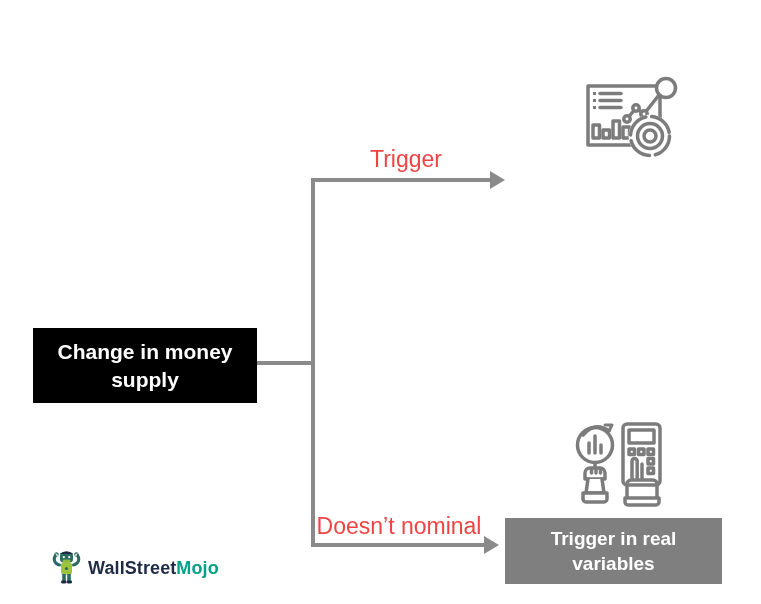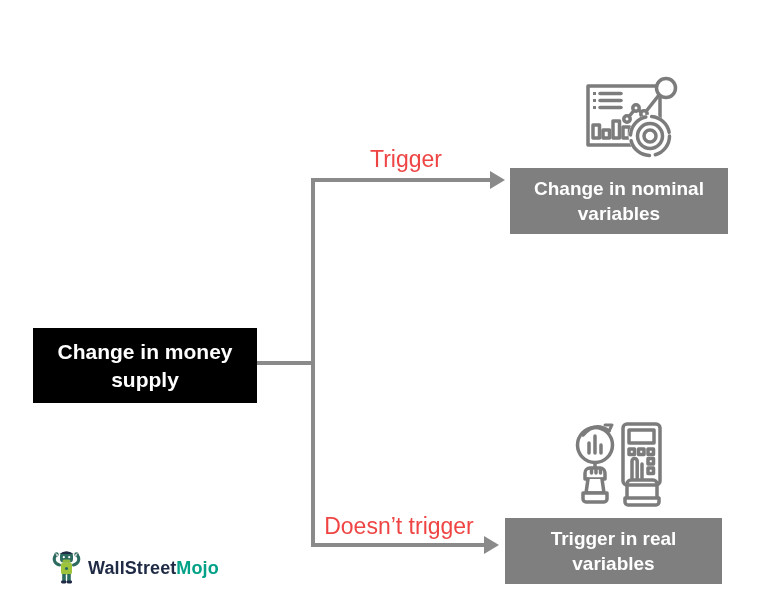--- a/index.html
+++ b/index.html
@@ -64,21 +64,21 @@
   </div>
 
   <div class="line connector-h"></div>
   <div class="line trunk-v"></div>
   <div class="line arrow-top-line"></div>
   <div class="arrow-head arrow-head-top"></div>
   <div class="line arrow-bottom-line"></div>
   <div class="arrow-head arrow-head-bottom"></div>
 
   <div class="branch-label label-trigger">Trigger</div>
-  <div class="branch-label label-doesnt">Doesn’t trigger</div>
+  <div class="branch-label label-doesnt">Doesn’t nominal</div>
 
   <div class="icon-wrap icon-top">
     <svg width="96" height="88" viewBox="0 0 96 88" fill="none" stroke="#7C7C7C" stroke-width="3.5" stroke-linecap="round" stroke-linejoin="round">
       <rect x="5" y="12" width="72" height="59"></rect>
       <rect x="10" y="18" width="3" height="3" fill="#7C7C7C" stroke="none"></rect>
       <line x1="17" y1="19.5" x2="38" y2="19.5"></line>
       <rect x="10" y="25" width="3" height="3" fill="#7C7C7C" stroke="none"></rect>
       <line x1="17" y1="26.5" x2="38" y2="26.5"></line>
       <rect x="10" y="32" width="3" height="3" fill="#7C7C7C" stroke="none"></rect>
       <line x1="17" y1="33.5" x2="38" y2="33.5"></line>
@@ -124,23 +124,20 @@
       <line x1="24" y1="43" x2="24" y2="47"></line>
       <path d="M14 59 v-6 a5 5 0 0 1 5 -5 h10 a5 5 0 0 1 5 5 v6 z" fill="#ffffff"></path>
       <line x1="20.5" y1="48.5" x2="20.5" y2="53"></line>
       <line x1="25" y1="48.5" x2="25" y2="53"></line>
       <line x1="29.5" y1="48.5" x2="29.5" y2="53"></line>
       <path d="M17 59 l-2 14 h18 l-2 -14" fill="#ffffff"></path>
       <path d="M12 73 h24 v6 a3 3 0 0 1 -3 3 h-18 a3 3 0 0 1 -3 -3 z" fill="#ffffff"></path>
     </svg>
   </div>
 
-  <div class="box box-target box-nominal">
-    <span>Change in nominal variables</span>
-  </div>
 
   <div class="box box-target box-real">
     <span>Trigger in real variables</span>
   </div>
 
   <div class="logo">
     <span>
       <svg width="33" height="37" viewBox="0 0 33 37">
         <path d="M9.5 17 C4 16 2.5 10 6.5 6.5" fill="none" stroke="#2C6B5F" stroke-width="3" stroke-linecap="round"></path>
         <circle cx="6.5" cy="6.5" r="2.2" fill="#2C6B5F"></circle>

